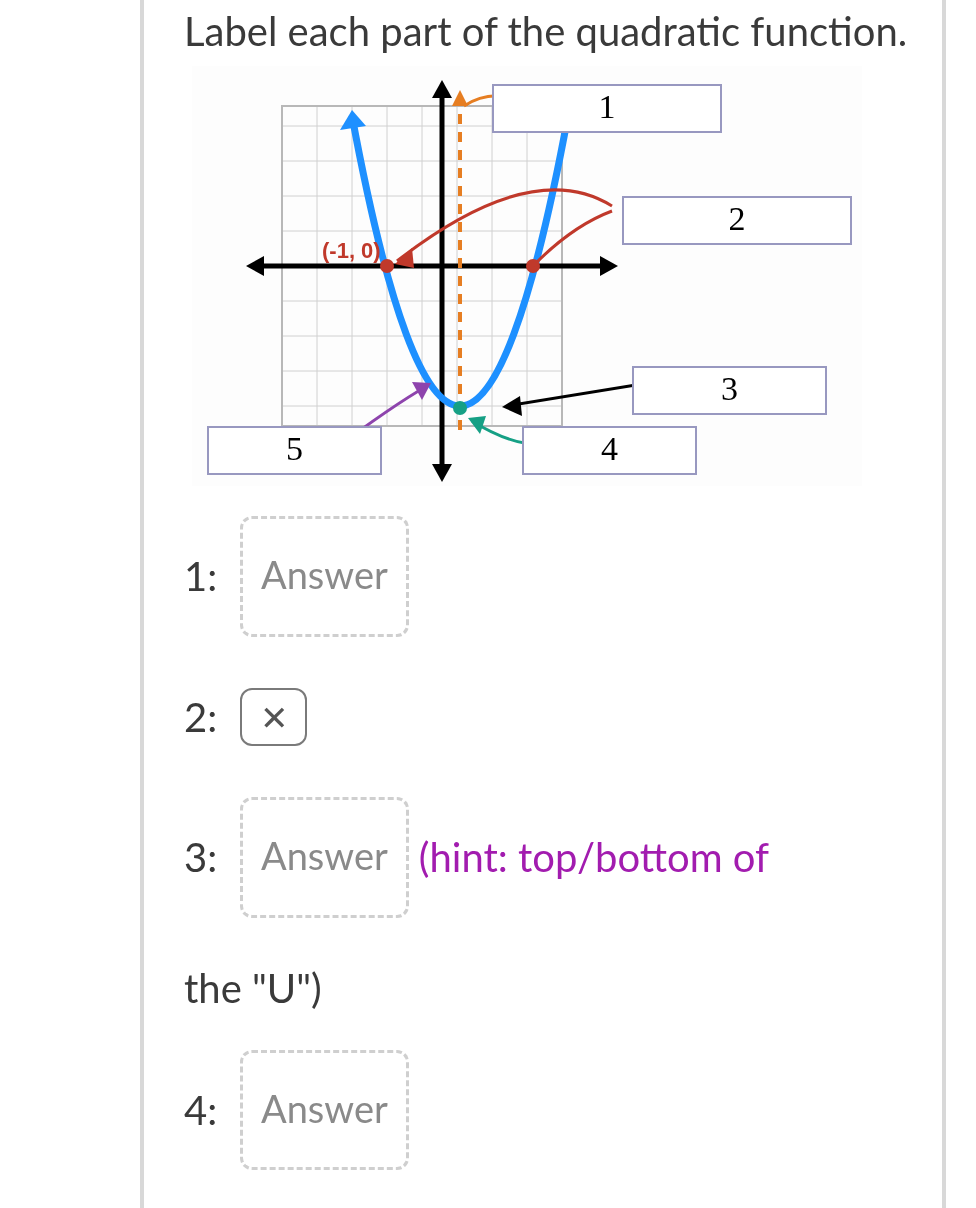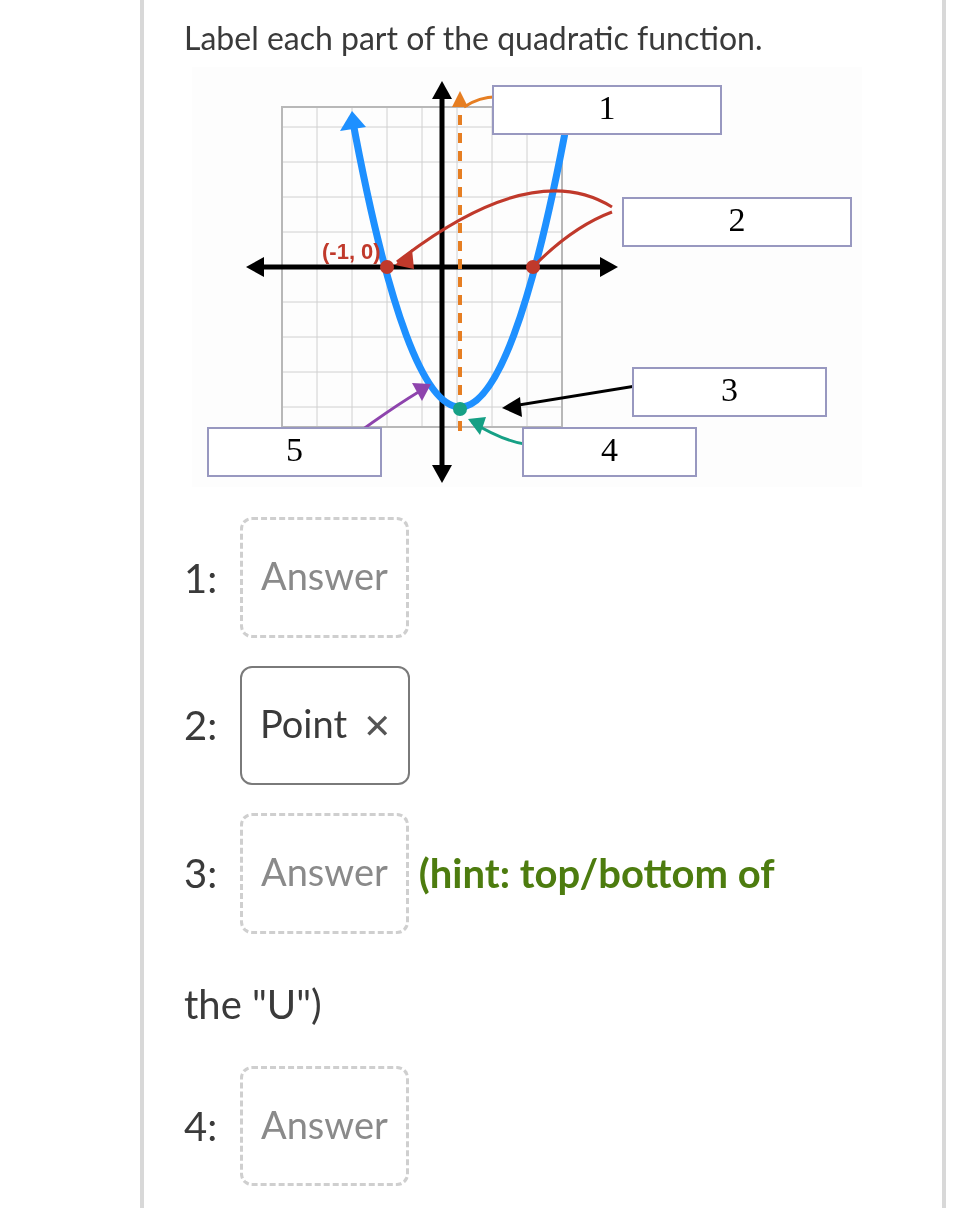--- a/index.html
+++ b/index.html
@@ -18,26 +18,26 @@
     border-right: 4px solid #d8d8d8;
     margin: 0 30px 0 140px;
     height: 1208px;
     background: #fff;
     position: relative;
   }
   .content {
     padding: 0 30px 0 40px;
   }
   .prompt {
-    font-size: 32px;
+    font-size: 40px;
     color: #3a3a3a;
     line-height: 1.35;
     font-weight: 400;
     margin: 0 0 8px 0;
-    padding-top: 16px;
+    padding-top: 4px;
   }
 
   .graph-wrap {
     position: relative;
     width: 670px;
     height: 420px;
     margin-left: 8px;
     margin-bottom: 30px;
     background: #fdfdfd;
   }
@@ -102,22 +102,21 @@
     background: #fff;
   }
   .x-icon {
     font-size: 34px;
     color: #555;
     font-weight: 400;
     line-height: 1;
     padding-top: 4px;
   }
   .hint {
-    color: #4d7c0f;
-    font-weight: bold;
+    color: #a21caf;
   }
   .cont-line {
     margin-top: -10px;
     margin-bottom: 10px;
     font-size: 40px;
     color: #3a3a3a;
   }
 </style>
 </head>
 <body>
@@ -205,21 +204,20 @@
       <div class="answer-line">
         <span class="num">1:</span>
         <span class="drop-empty">
           <span>Answer</span>
         </span>
       </div>
 
       <div class="answer-line">
         <span class="num">2:</span>
         <span class="drop-filled">
-          <span>Point</span>
           <span class="x-icon">✕</span>
         </span>
       </div>
 
       <div class="answer-line">
         <span class="num">3:</span>
         <span class="drop-empty">
           <span>Answer</span>
         </span>
         <span class="hint">(hint: top/bottom of</span>

